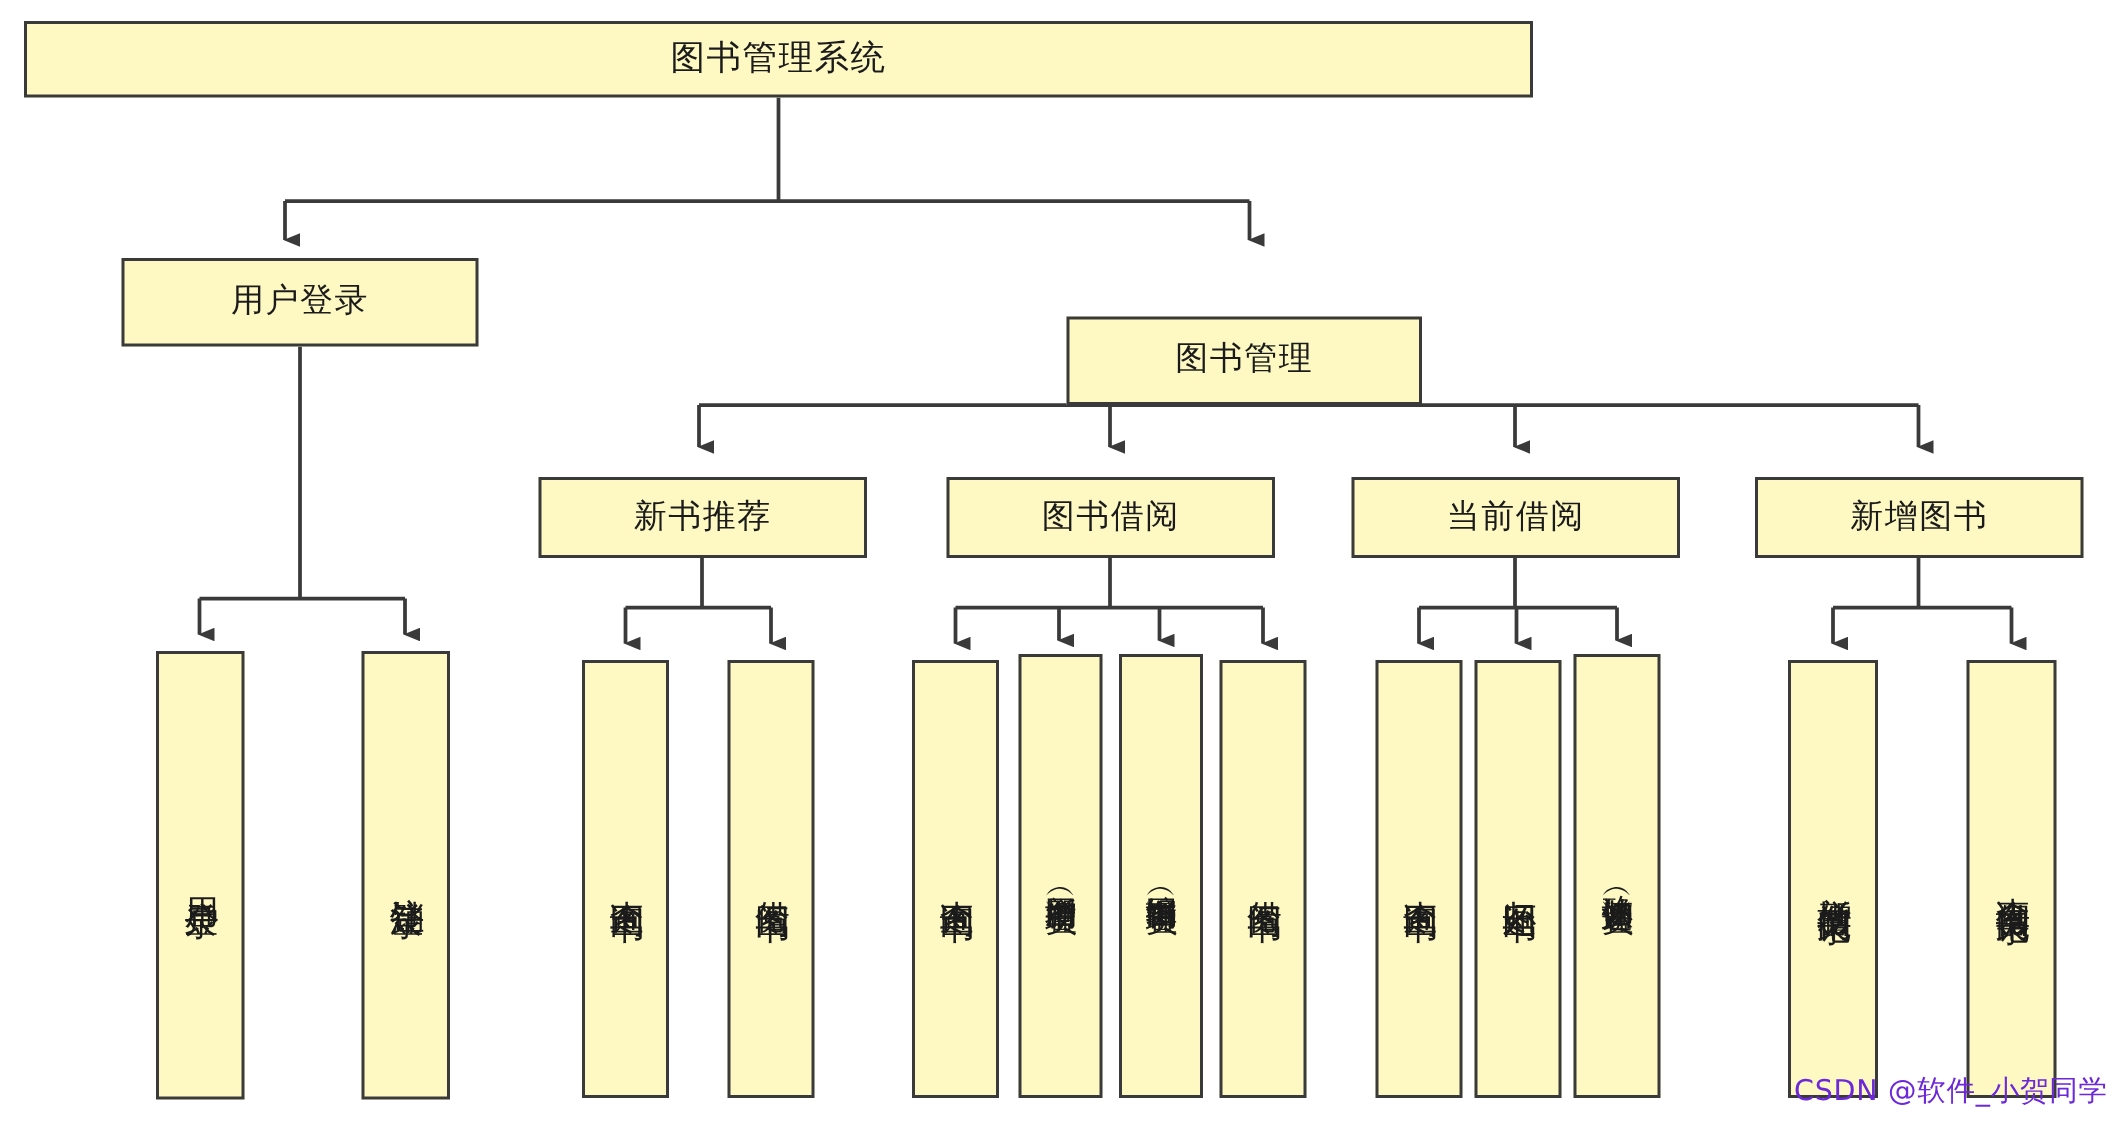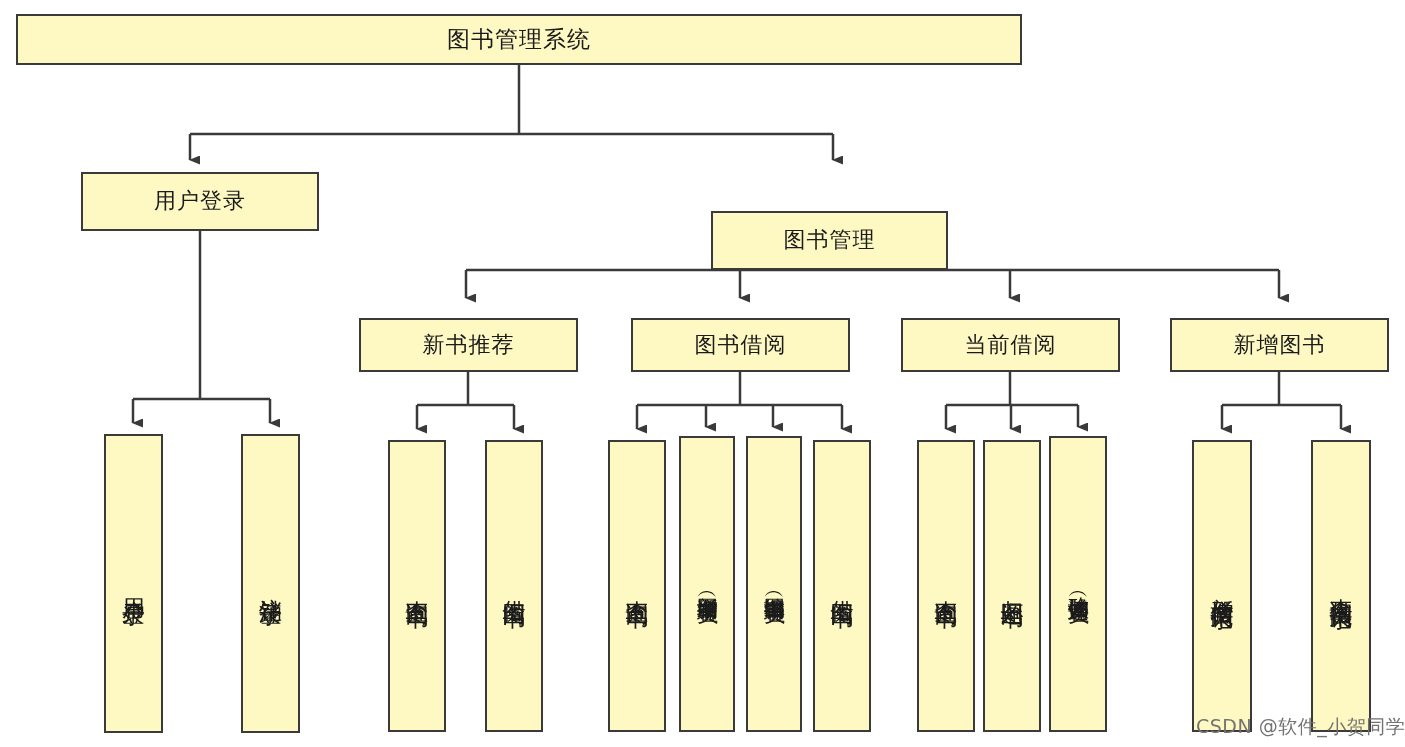--- a/index.html
+++ b/index.html
@@ -56,21 +56,21 @@
     text-orientation: upright;
     display: block;
     white-space: nowrap;
   }
   .node.root {
     font-size: 23px;
   }
   .watermark {
     position: absolute;
     font-size: 19px;
-    color: #737373;
+    color: #6d28d9;
     white-space: nowrap;
     letter-spacing: 0.5px;
     font-family: "DejaVu Sans", "Liberation Sans", sans-serif;
   }
 </style>
 </head>
 <body>
 
 <div id="canvas">
 

